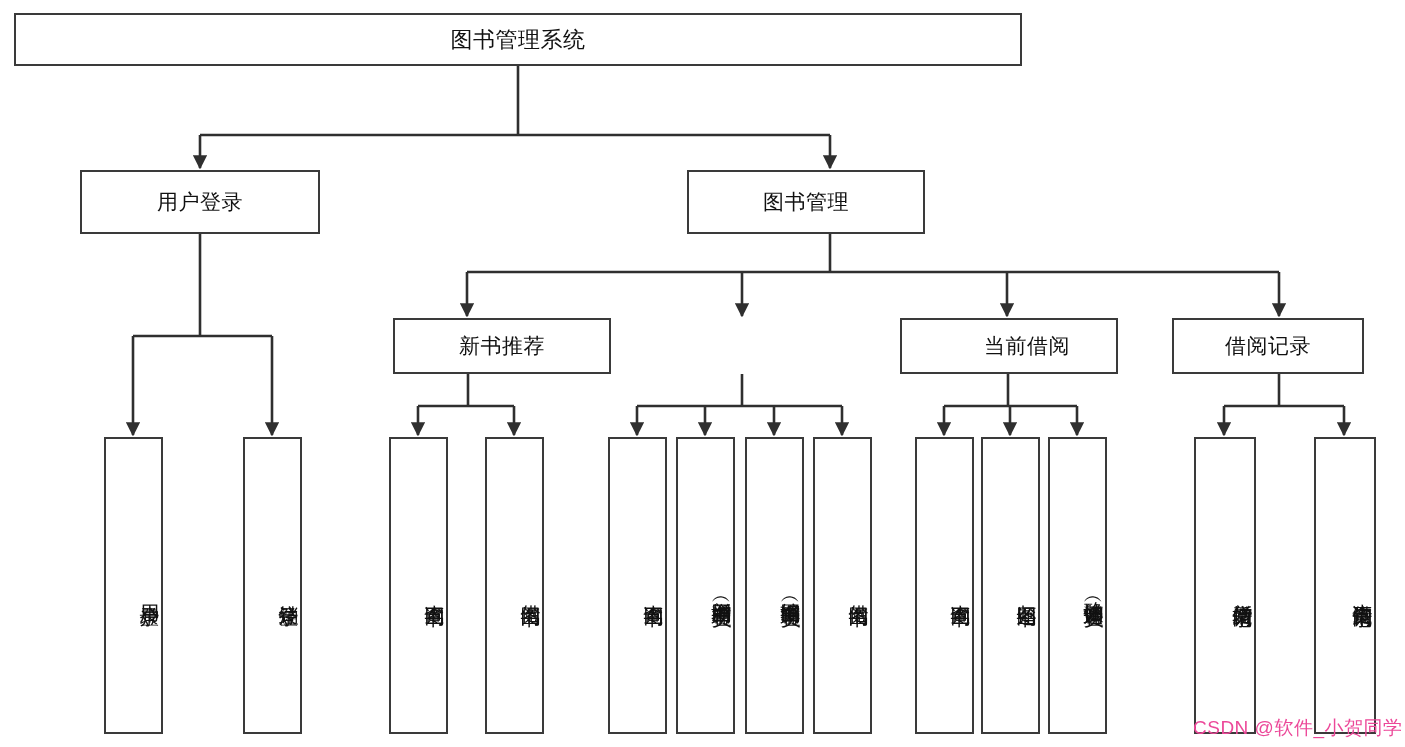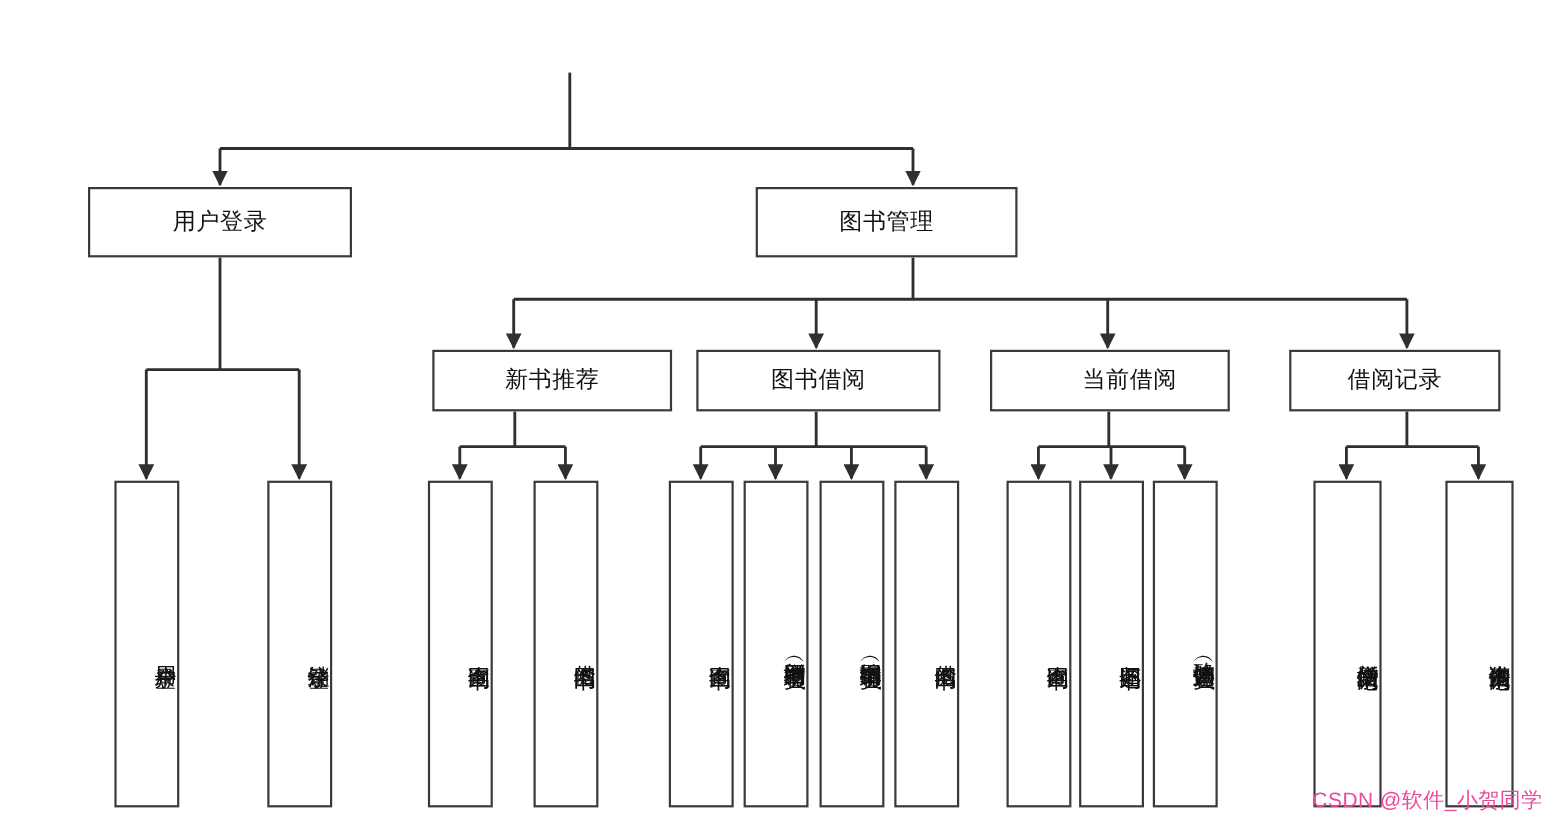--- a/index.html
+++ b/index.html
@@ -111,33 +111,33 @@
       <path d="M 1010 406 L 1010 435" marker-end="url(#arrow)"></path>
       <path d="M 1077 406 L 1077 435" marker-end="url(#arrow)"></path>
 
       <path d="M 1279 374 L 1279 406"></path>
       <path d="M 1224 406 L 1344 406"></path>
       <path d="M 1224 406 L 1224 435" marker-end="url(#arrow)"></path>
       <path d="M 1344 406 L 1344 435" marker-end="url(#arrow)"></path>
     </g>
   </svg>
 
+  <div class="node horiz root" style="left:14px; top:13px; width:1008px; height:53px;">
+    <span class="txt">图书管理系统</span>
+  </div>
 
   <div class="node horiz" style="left:80px; top:170px; width:240px; height:64px;">
     <span class="txt">用户登录</span>
   </div>
   <div class="node horiz" style="left:687px; top:170px; width:238px; height:64px;">
     <span class="txt">图书管理</span>
   </div>
 
   <div class="node horiz" style="left:360px; top:318px; width:218px; height:56px;margin-left:33px;">
     <span class="txt">新书推荐</span>
-  </div>
-  <div class="node horiz" style="left:633px; top:318px; width:222px; height:56px;">
-    <span class="txt">图书借阅</span>
   </div>
   <div class="node horiz" style="left:900px; top:318px; width:218px; height:56px;padding-left:36px;">
     <span class="txt">当前借阅</span>
   </div>
   <div class="node horiz" style="left:1172px; top:318px; width:192px; height:56px;">
     <span class="txt">借阅记录</span>
   </div>
 
   <div class="node vert" style="left:104px; top:437px; width:59px; height:297px;">
     <span class="txt">用户登录</span>

